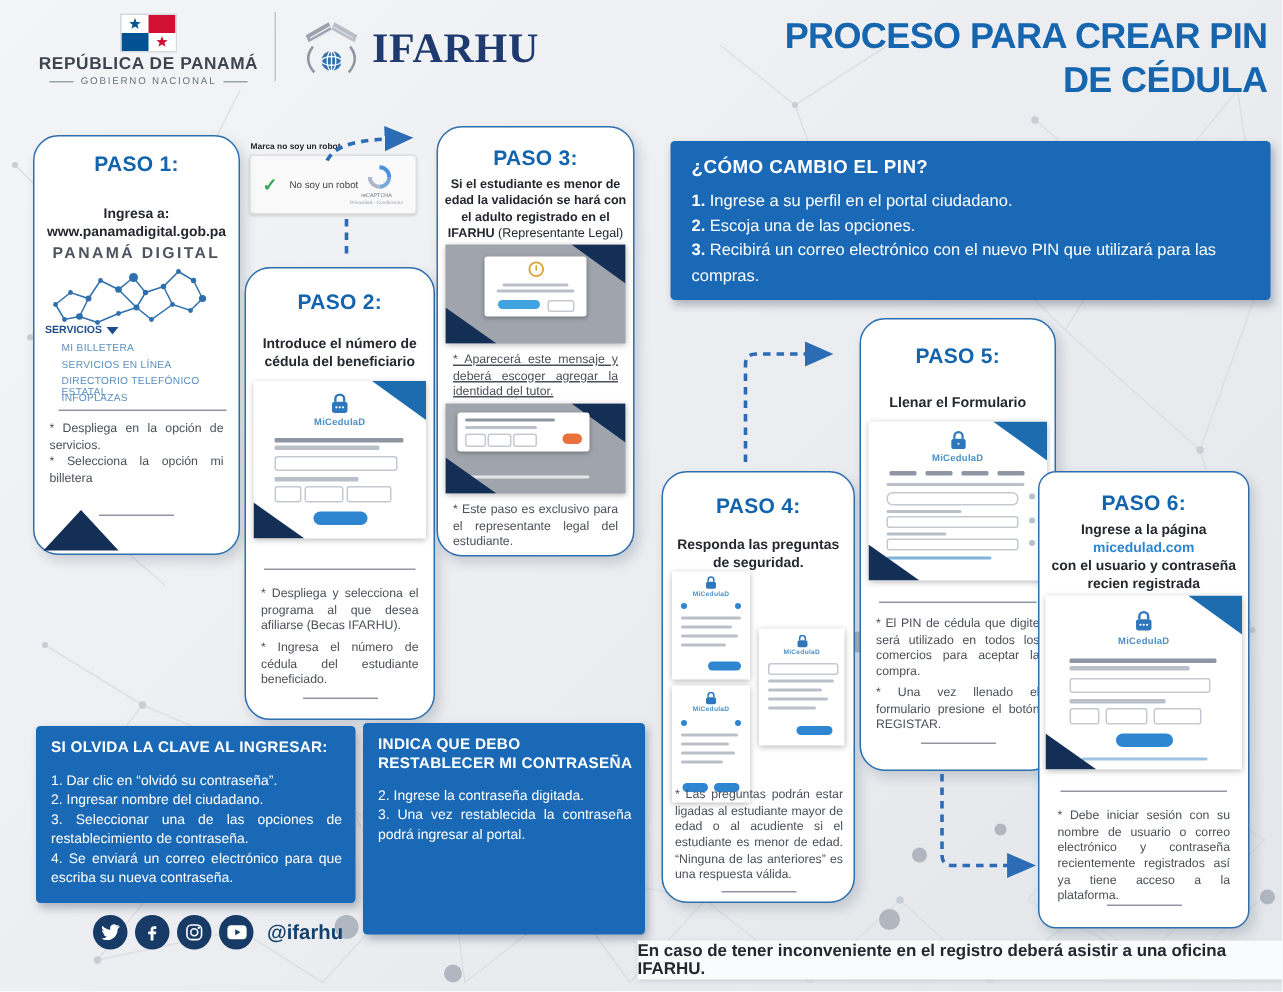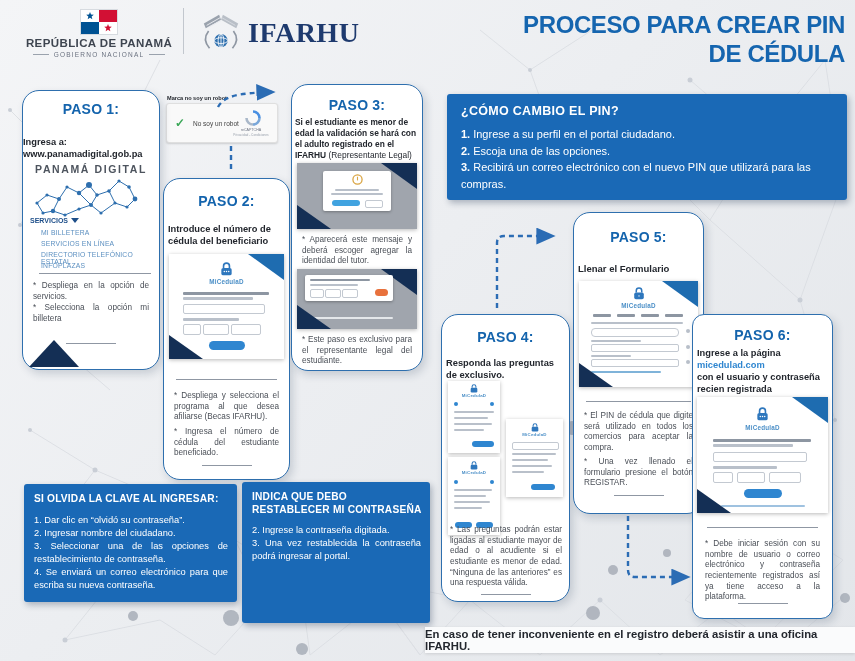--- a/index.html
+++ b/index.html
@@ -13,21 +13,21 @@
   #republic{margin-top:3px;font-size:11.5px;font-weight:bold;color:#3e4550;letter-spacing:.4px;}
   #gobierno{margin-top:2px;font-size:6.5px;color:#6b7280;letter-spacing:1.2px;display:flex;align-items:center;justify-content:center;gap:5px;}
   .dash{display:inline-block;width:16px;height:1px;background:#9aa2ad;}
   #hdr-divider{left:183px;top:8px;width:1px;height:46px;background:#c2c7ce;}
   #ifarhu-logo{left:198px;top:12px;display:flex;align-items:center;gap:4px;}
   #ifarhu-name{font-family:"Liberation Serif",serif;font-size:28px;font-weight:600;color:#1e3a6e;letter-spacing:.5px;}
   #main-title{right:10px;top:10px;width:540px;text-align:right;color:#1565af;font-weight:800;font-size:24px;line-height:1.22;letter-spacing:-.4px;font-stretch:condensed;}
   
   .card{position:absolute;background:#fff;border:1.6px solid #2e6fae;border-radius:17px;box-shadow:3px 4px 8px rgba(30,50,80,.18);}
   .paso-title{position:absolute;left:0;right:0;text-align:center;color:#1464ad;font-weight:800;font-size:14px;letter-spacing:.2px;}
-  .bsub{position:absolute;text-align:left;color:#23272e;font-weight:bold;font-size:9.3px;line-height:1.3;}
+  .bsub{position:absolute;text-align:center;color:#23272e;font-weight:bold;font-size:9.3px;line-height:1.3;}
   .note{position:absolute;color:#4a4f57;font-size:8.2px;line-height:1.3;text-align:justify;}
   .hr{position:absolute;height:0;border-top:1px solid #8f97a3;}
   .hr-sm{position:absolute;height:0;border-top:1px solid #8f97a3;width:50px;}
   .corner-tri{position:absolute;width:0;height:0;border-left:25px solid transparent;border-right:25px solid transparent;border-bottom:27px solid #142f55;}
   
   .shot{position:absolute;background:#fff;box-shadow:0 1px 4px rgba(0,0,0,.28);overflow:hidden;}
   .shot-gray{background:#a0a5ad;}
   .tri-tr{position:absolute;top:0;right:0;width:0;height:0;border-top:26px solid #1e6cb0;border-left:36px solid transparent;}
   .tri-bl{position:absolute;bottom:0;left:0;width:0;height:0;border-bottom:24px solid #142f55;border-right:34px solid transparent;}
   .shot-logo{position:absolute;left:0;right:0;text-align:center;font-size:6.3px;font-weight:bold;color:#4b8fc7;letter-spacing:.2px;}
@@ -264,21 +264,21 @@
             <circle cx="6" cy="6" r="5" fill="none" stroke="#d9a441" stroke-width="1.4"></circle>
             <line x1="6" y1="3" x2="6" y2="7" stroke="#d9a441" stroke-width="1.2"></line>
           </svg>
         <div class="bar" style="left:12px;top:18px;width:44px;height:2px;"></div>
         <div class="bar" style="left:8px;top:22px;width:52px;height:2px;"></div>
         <div class="pill" style="left:9px;top:29px;width:28px;height:6px;background:#41a3e0;"></div>
         <div class="inp" style="left:42px;top:29px;width:16px;height:6px;"></div>
       </div>
       <div class="tri-bl"></div>
     </div>
-    <div class="note" style="left:10px;top:150px;width:110px;">* Aparecerá este mensaje y deberá escoger agregar la identidad del tutor.</div>
+    <div class="note" style="left:10px;top:150px;width:110px;text-decoration:underline;">* Aparecerá este mensaje y deberá escoger agregar la identidad del tutor.</div>
     <div class="shot shot-gray" style="left:5px;top:184px;width:120px;height:60px;">
       <div class="tri-tr" style="border-top-color:#142f55;"></div>
       <div class="modal" style="left:8px;top:6px;width:88px;height:26px;">
         <div class="bar bar-d" style="left:5px;top:4px;width:60px;height:2px;"></div>
         <div class="bar" style="left:5px;top:9px;width:48px;height:2px;"></div>
         <div class="inp" style="left:5px;top:14px;width:12px;height:7px;"></div>
         <div class="inp" style="left:20px;top:14px;width:14px;height:7px;"></div>
         <div class="inp" style="left:37px;top:14px;width:14px;height:7px;"></div>
         <div class="pill" style="left:70px;top:14px;width:13px;height:7px;background:#e8713c;"></div>
       </div>
@@ -292,21 +292,21 @@
     <div class="abs" style="left:14px;top:10px;" id="como-title">¿CÓMO CAMBIO EL PIN?</div>
     <div class="abs" style="left:14px;top:32px;width:374px;">
       <div class="como-item"><b class="cnum">1.</b><span>Ingrese a su perfil en el portal ciudadano.</span></div>
       <div class="como-item"><b class="cnum">2.</b><span>Escoja una de las opciones.</span></div>
       <div class="como-item"><b class="cnum">3.</b><span>Recibirá un correo electrónico con el nuevo PIN que utilizará  para las compras.</span></div>
     </div>
   </div>
 
   <div class="card" id="paso4" style="left:441px;top:314px;width:127px;height:286px;">
     <div class="paso-title" style="top:14px;">PASO 4:</div>
-    <div class="bsub" style="left:4px;top:42px;width:119px;">Responda las preguntas  de exclusivo.</div>
+    <div class="bsub" style="left:4px;top:42px;width:119px;">Responda las preguntas  de seguridad.</div>
     <div class="shot" style="left:6px;top:66px;width:52px;height:72px;">
       <div class="lockwrap" style="top:3px;">
           <svg width="10" height="9" viewBox="0 0 20 19">
             <rect x="3" y="8" width="14" height="10" rx="2.5" fill="#2e77bd"></rect>
             <path d="M6 8 V5.5 a4 4 0 0 1 8 0 V8" fill="none" stroke="#2e77bd" stroke-width="2.2"></path>
           </svg>
         </div>
       <div class="shot-logo" style="top:12px;font-size:4.4px;">MiCedulaD</div>
       <div class="abs" style="left:6px;top:21px;width:4px;height:4px;border-radius:50%;background:#2f86d0;"></div>
       <div class="abs" style="right:6px;top:21px;width:4px;height:4px;border-radius:50%;background:#2f86d0;"></div>
@@ -432,20 +432,46 @@
   </div>
 
   <div class="bluebox" id="indica-box" style="left:242px;top:482px;width:188px;height:141px;">
     <div class="abs bb-title" style="left:10px;top:9px;width:170px;">INDICA QUE DEBO RESTABLECER MI CONTRASEÑA</div>
     <div class="abs" style="left:10px;top:42px;width:169px;">
       <div class="bb-item">2.  Ingrese la contraseña digitada.</div>
       <div class="bb-item">3.  Una vez restablecida la contraseña podrá ingresar al portal.</div>
     </div>
   </div>
 
+  <div class="abs" id="social">
+    <span class="soc">
+      <svg width="13" height="11" viewBox="0 0 24 20">
+          <path fill="#fff" d="M23.4 2.4c-.8.4-1.7.6-2.6.8A4.6 4.6 0 0 0 22.8.7c-.9.5-1.9.9-2.9 1.1A4.6 4.6 0 0 0 12 5.9c0 .4 0 .7.1 1A13 13 0 0 1 2.6 2 4.6 4.6 0 0 0 4 8.1c-.7 0-1.4-.2-2-.5v.1c0 2.2 1.6 4 3.7 4.5-.7.2-1.4.2-2.1.1a4.6 4.6 0 0 0 4.3 3.2A9.2 9.2 0 0 1 1 17.6 13 13 0 0 0 8 19.7c8.5 0 13.1-7 13.1-13.1v-.6c.9-.6 1.7-1.5 2.3-2.4z"></path>
+        </svg>
+    </span>
+    <span class="soc">
+      <svg width="13" height="13" viewBox="0 0 24 24">
+          <path fill="#fff" d="M14 8h3V4.5h-3c-2.5 0-4 1.6-4 4V11H7v3.5h3V22h3.5v-7.5h3l.5-3.5h-3.5V8.8c0-.5.2-.8.5-.8z"></path>
+        </svg>
+    </span>
+    <span class="soc">
+      <svg width="13" height="13" viewBox="0 0 24 24">
+          <rect x="3" y="3" width="18" height="18" rx="5.5" fill="none" stroke="#fff" stroke-width="2"></rect>
+          <circle cx="12" cy="12" r="4.3" fill="none" stroke="#fff" stroke-width="2"></circle>
+          <circle cx="17.6" cy="6.4" r="1.5" fill="#fff"></circle>
+        </svg>
+    </span>
+    <span class="soc">
+      <svg width="14" height="11" viewBox="0 0 24 18">
+          <rect x="1" y="1" width="22" height="16" rx="4.5" fill="#fff"></rect>
+          <path d="M10 5.5 L16 9 L10 12.5 Z" fill="#173b66"></path>
+        </svg>
+    </span>
+    <span id="handle">@ifarhu</span>
+  </div>
 
   <div class="abs" id="footer-note">
     <span>En caso de tener inconveniente en el registro deberá asistir a una oficina IFARHU.</span>
   </div>
 
   <svg class="abs" id="arrows" width="855" height="661" viewBox="0 0 855 661">
     <defs>
       <marker id="ah" markerWidth="9" markerHeight="8" refX="6.5" refY="3.5" orient="auto">
         <path d="M0,0 L8,3.5 L0,7 Z" fill="#2b6cb4"></path>
       </marker>

